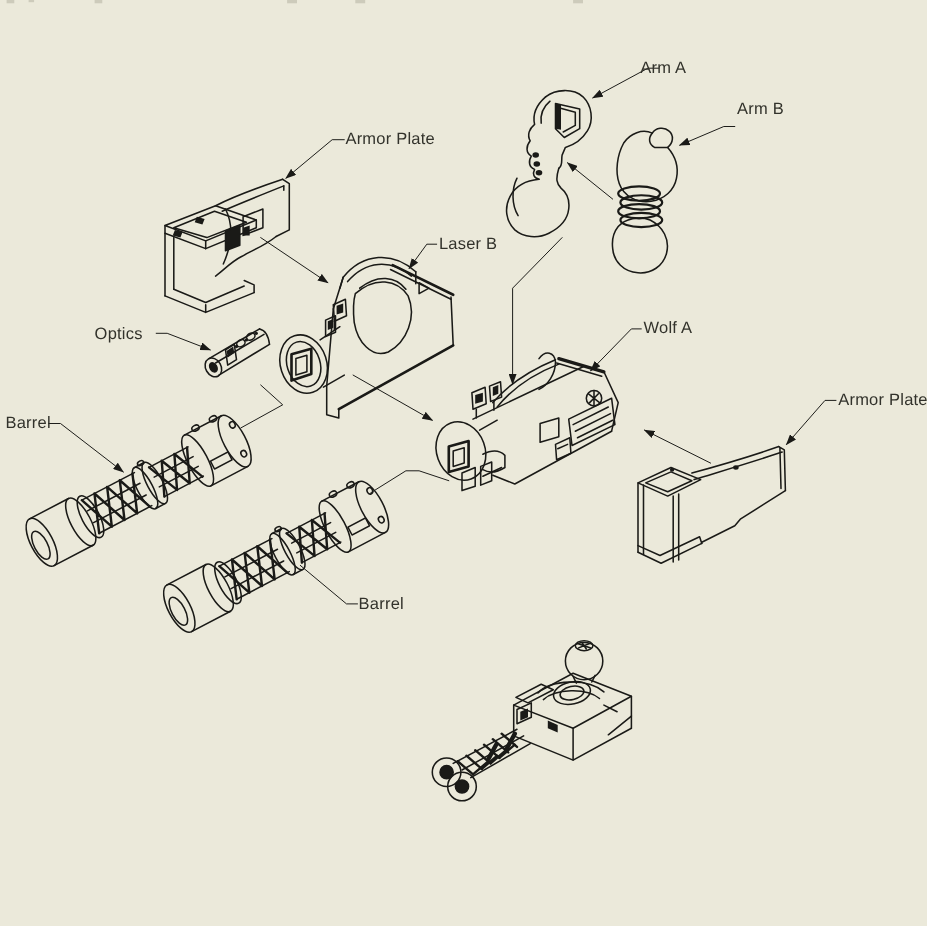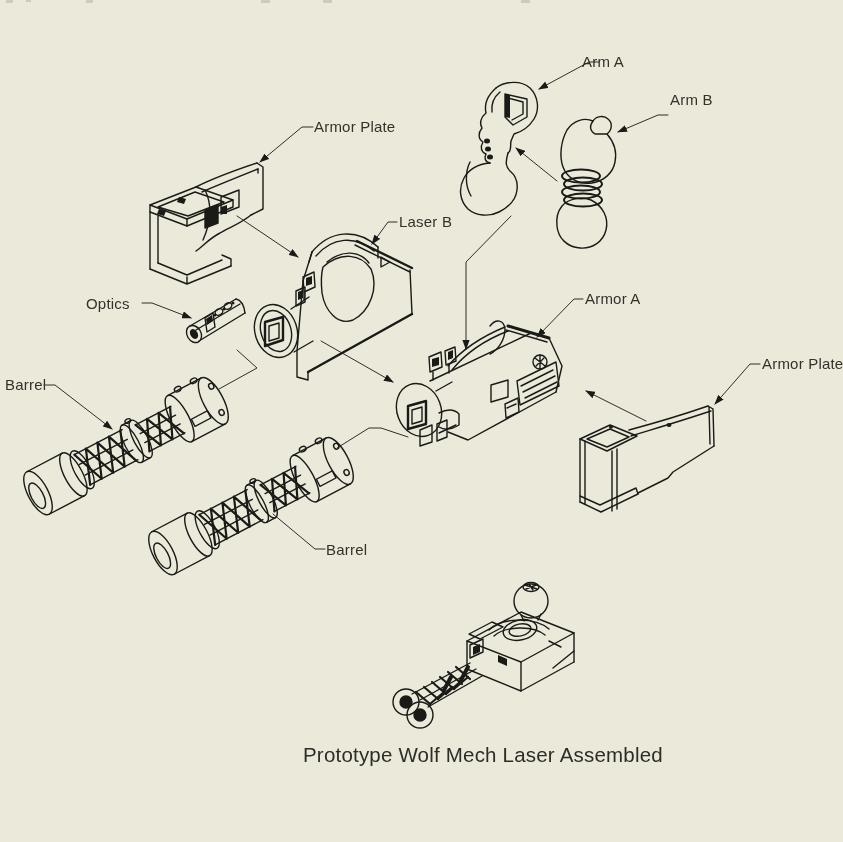--- a/index.html
+++ b/index.html
@@ -264,18 +264,17 @@
     <polyline points="337,448 369,428 381,428 408,437"></polyline>
   </g>
 </svg>
 
   <div class="part-label lbl-armor-plate-left">Armor Plate</div>
   <div class="part-label lbl-body-b">Laser B</div>
   <div class="part-label lbl-optics">Optics</div>
   <div class="part-label lbl-barrel-left">Barrel</div>
   <div class="part-label lbl-arm-a">Arm A</div>
   <div class="part-label lbl-arm-b">Arm B</div>
-  <div class="part-label lbl-body-a">Armor A</div>
+  <div class="part-label lbl-body-a">Wolf A</div>
   <div class="part-label lbl-armor-plate-right">Armor Plate</div>
   <div class="part-label lbl-barrel-lower">Barrel</div>
 
-  <div class="caption">Prototype Wolf Mech Laser Assembled</div>
 </div>
 
 </body></html>

